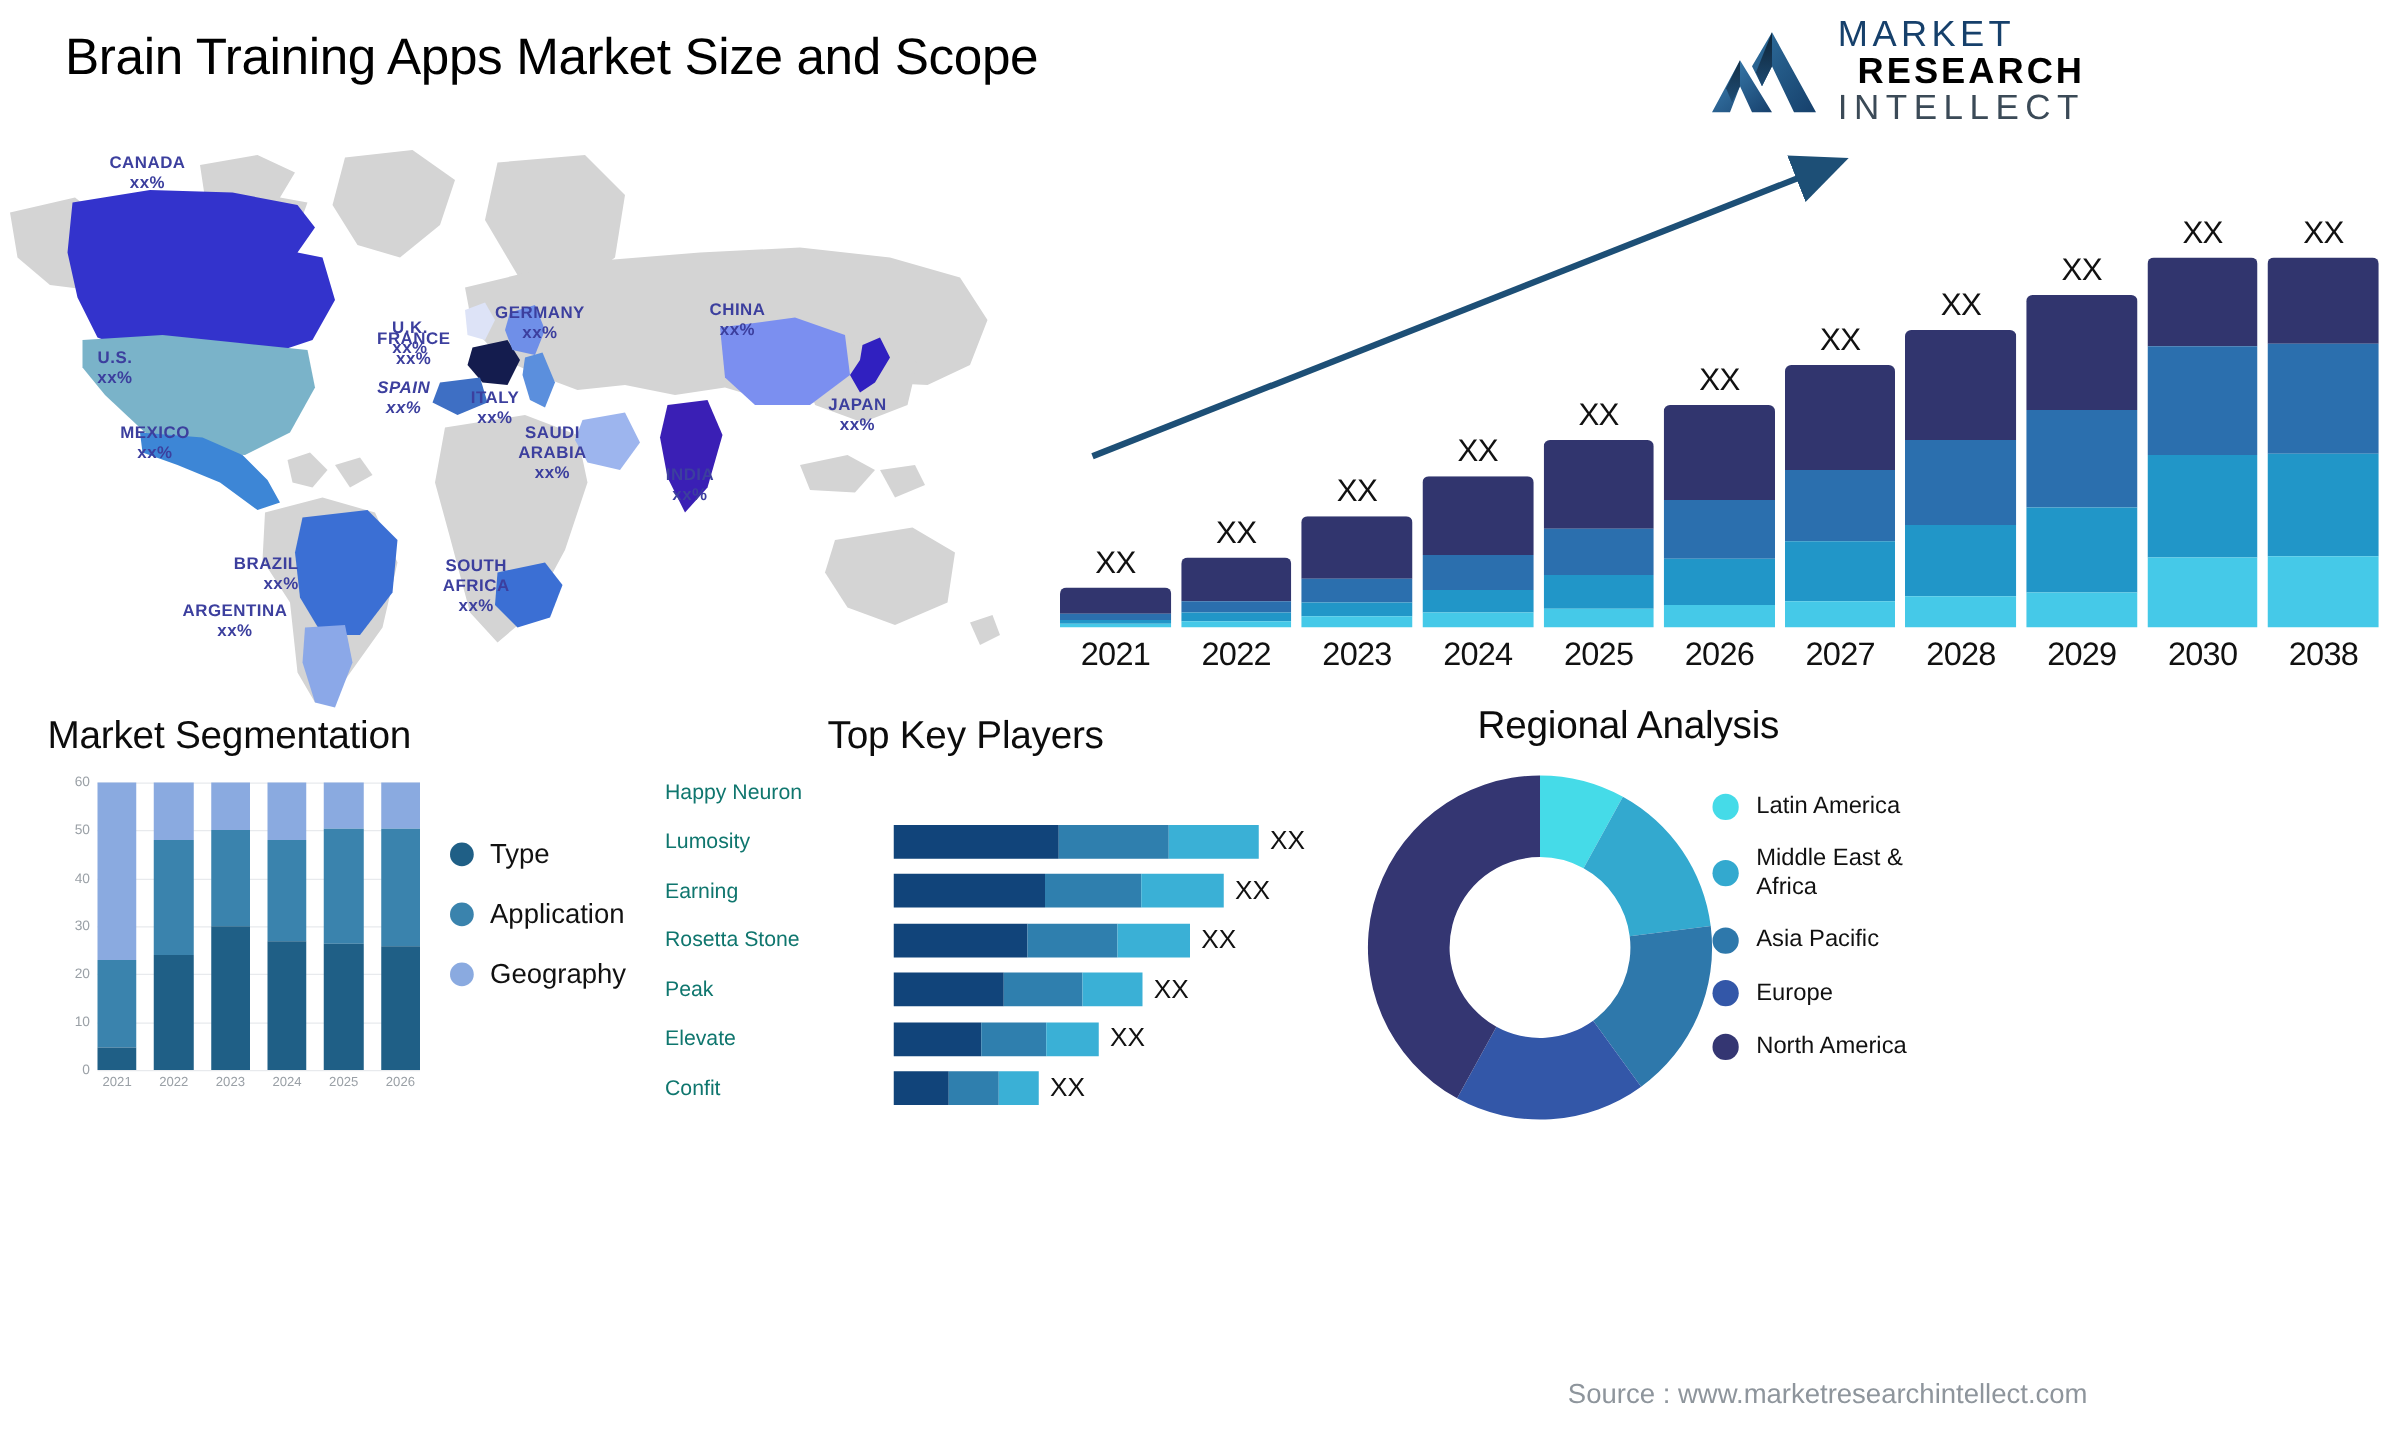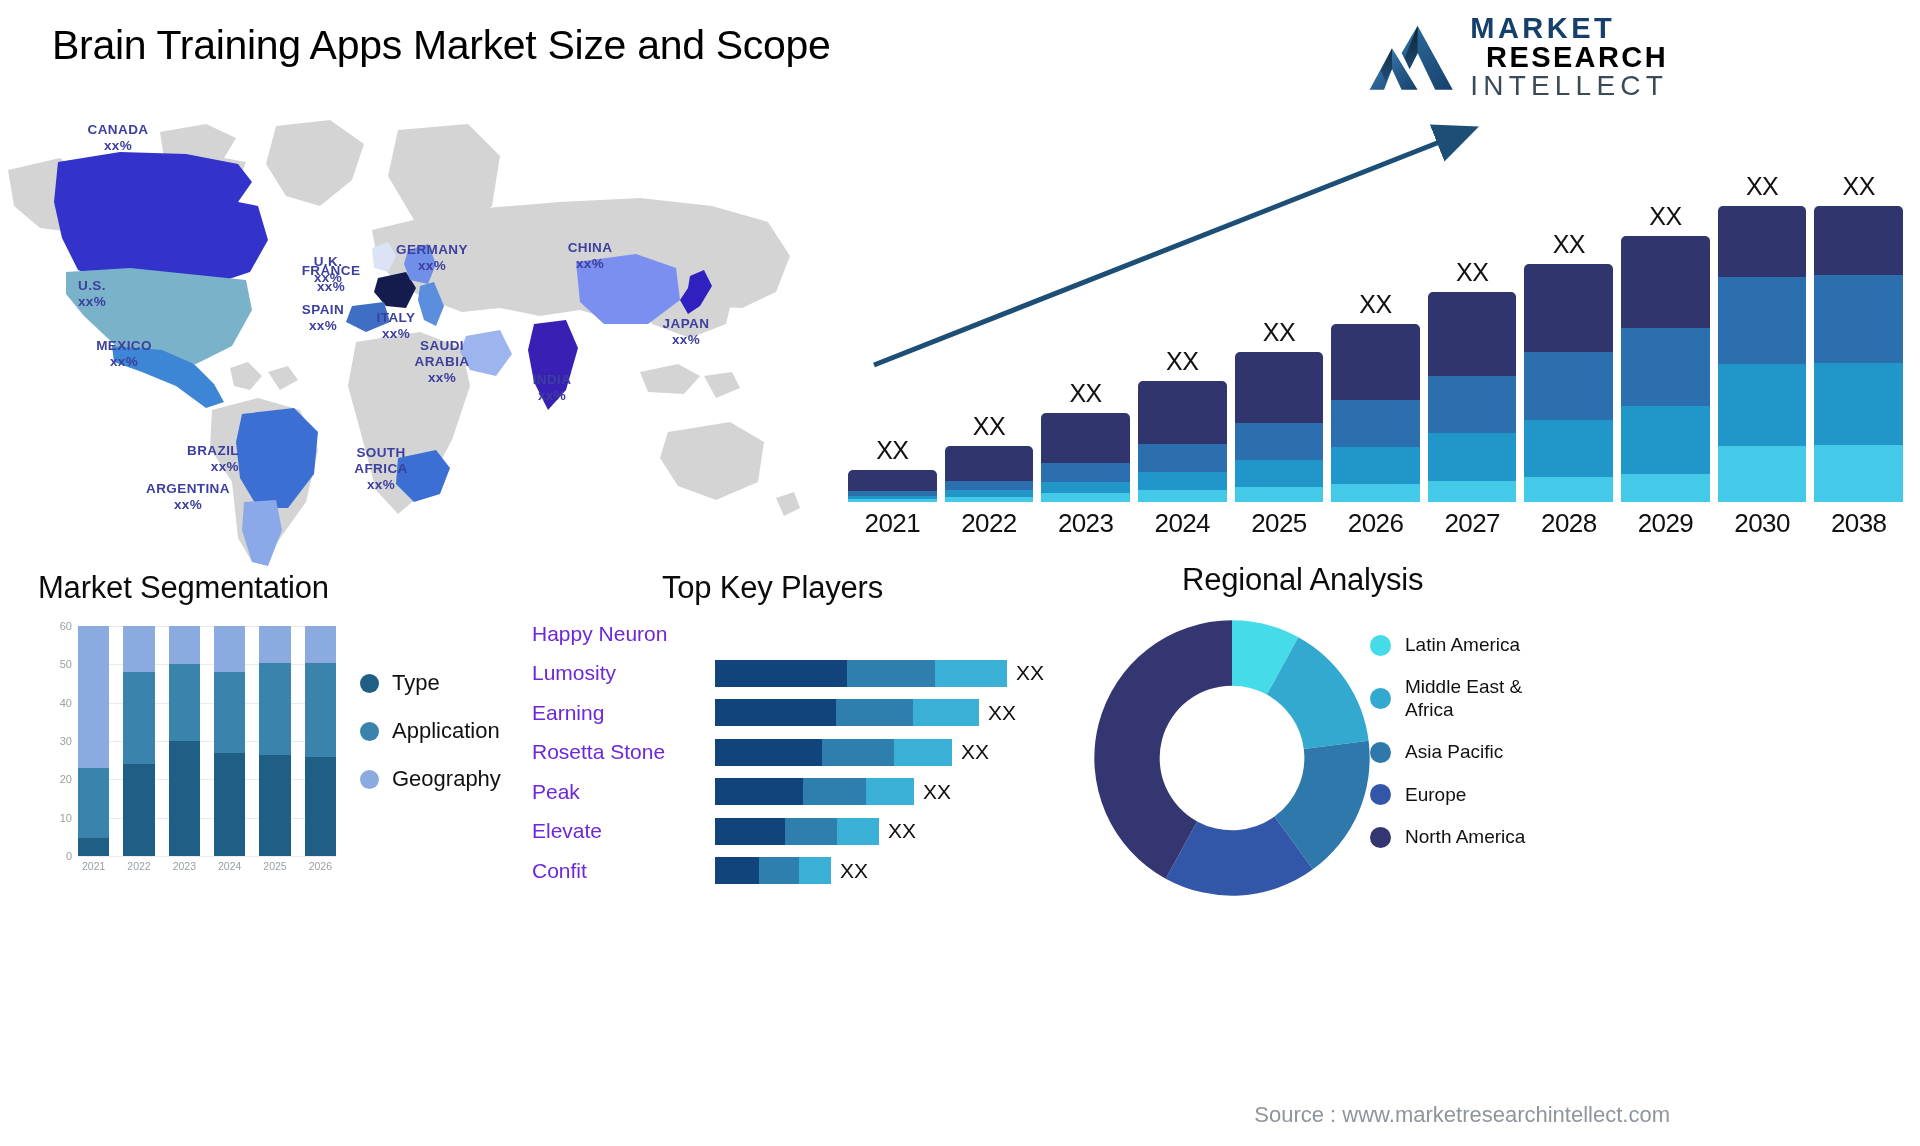--- a/index.html
+++ b/index.html
@@ -13,21 +13,21 @@
 
   
   .page-title {
     position: absolute; left: 52px; top: 22px;
     font-size: 41px; font-weight: 400; color: #000;
     letter-spacing: -0.3px; white-space: nowrap;
   }
   .logo-wrap { position:absolute; right: 28px; top: 14px; display:flex; align-items:center; gap: 14px; }
   .logo-mark { width: 88px; height: 72px; }
   .logo-text { display:flex; flex-direction:column; line-height:1.0; }
-  .logo-l1 { font-size: 29px; font-weight: 700; color:#16406b; letter-spacing: 3.5px; }
+  .logo-l1 { font-size: 29px; font-weight: 400; color:#16406b; letter-spacing: 3.5px; }
   .logo-l2 { font-size: 29px; font-weight: 700; color:#000000; letter-spacing: 2.4px; text-align: right; }
   .logo-l3 { font-size: 28px; font-weight: 400; color:#3b4a57; letter-spacing: 5.2px; }
 
   
   .map-panel { position:absolute; left: 0; top: 110px; width: 830px; height: 460px; }
   .map-svg { position:absolute; left:0; top:0; }
   .mlabel {
     position:absolute; color:#3c3f9e; font-weight:700; font-size:13.5px;
     text-align:center; line-height:1.18; letter-spacing:.4px; white-space:nowrap;
     transform: translateX(-50%);
@@ -70,21 +70,21 @@
   .seg-legend { position:absolute; left: 322px; top: 100px; display:flex; flex-direction:column; gap: 22px; }
   .lg-row { display:flex; align-items:center; gap: 13px; }
   .lg-dot { width: 19px; height: 19px; border-radius: 50%; flex:none; }
   .lg-txt { font-size: 22px; color:#111; }
 
   
   .kp-panel { position:absolute; left: 520px; top: 570px; width: 620px; height: 350px; }
   .kp-panel .sec-title { position:absolute; left: 142px; top: 0; }
   .kp-rows { position:absolute; left: 0; top: 44px; width: 620px; }
   .kp-row { height: 39.5px; display:flex; align-items:center; }
-  .kp-name { width: 195px; text-align:left; font-size: 21px; color:#6d28d9; padding-left: 12px; }
+  .kp-name { width: 195px; text-align:left; font-size: 17px; color:#0f766e; padding-left: 12px; }
   .kp-track { flex:1; display:flex; align-items:center; }
   .kp-bar { display:flex; height: 27px; }
   .kp-seg { height: 100%; }
   .kp-val { font-size: 21px; color:#111; margin-left: 9px; }
 
   
   .ra-panel { position:absolute; left: 1140px; top: 562px; width: 780px; height: 400px; }
   .ra-panel .sec-title { position:absolute; left: 42px; top: 0; }
   .ra-donut { position:absolute; left: -78px; top: 56px; width: 340px; height: 280px; }
   .ra-legend { position:absolute; left: 230px; top: 72px; display:flex; flex-direction:column; gap: 20px; }
@@ -178,21 +178,21 @@
       </g>
     </svg>
     <div id="map-labels">
         <div class="mlabel" style="left: 118px; top: 12px;"><span>CANADA</span><span class="pct">xx%</span></div>
         <div class="mlabel" style="left: 92px; top: 168px;"><span>U.S.</span><span class="pct">xx%</span></div>
         <div class="mlabel" style="left: 124px; top: 228px;"><span>MEXICO</span><span class="pct">xx%</span></div>
         <div class="mlabel" style="left: 213px; top: 333px; text-align: right;"><span>BRAZIL</span><span class="pct">xx%</span></div>
         <div class="mlabel" style="left: 188px; top: 371px;"><span>ARGENTINA</span><span class="pct">xx%</span></div>
         <div class="mlabel" style="left: 328px; top: 144px;"><span>U.K.</span><span class="pct">xx%</span></div>
         <div class="mlabel" style="left: 331px; top: 153px;"><span>FRANCE</span><span class="pct">xx%</span></div>
-        <div class="mlabel" style="left: 323px; top: 192px;"><span>SPAIN</span><span class="pct">xx%</span></div>
+        <div class="mlabel" style="left: 323px; top: 192px; font-style: italic;"><span>SPAIN</span><span class="pct">xx%</span></div>
         <div class="mlabel" style="left: 432px; top: 132px;"><span>GERMANY</span><span class="pct">xx%</span></div>
         <div class="mlabel" style="left: 396px; top: 200px;"><span>ITALY</span><span class="pct">xx%</span></div>
         <div class="mlabel" style="left: 381px; top: 335px;"><span style="white-space: pre;">SOUTH
 AFRICA</span><span class="pct">xx%</span></div>
         <div class="mlabel" style="left: 442px; top: 228px;"><span style="white-space: pre;">SAUDI
 ARABIA</span><span class="pct">xx%</span></div>
         <div class="mlabel" style="left: 552px; top: 262px;"><span>INDIA</span><span class="pct">xx%</span></div>
         <div class="mlabel" style="left: 590px; top: 130px;"><span>CHINA</span><span class="pct">xx%</span></div>
         <div class="mlabel" style="left: 686px; top: 206px;"><span>JAPAN</span><span class="pct">xx%</span></div>
       </div>

